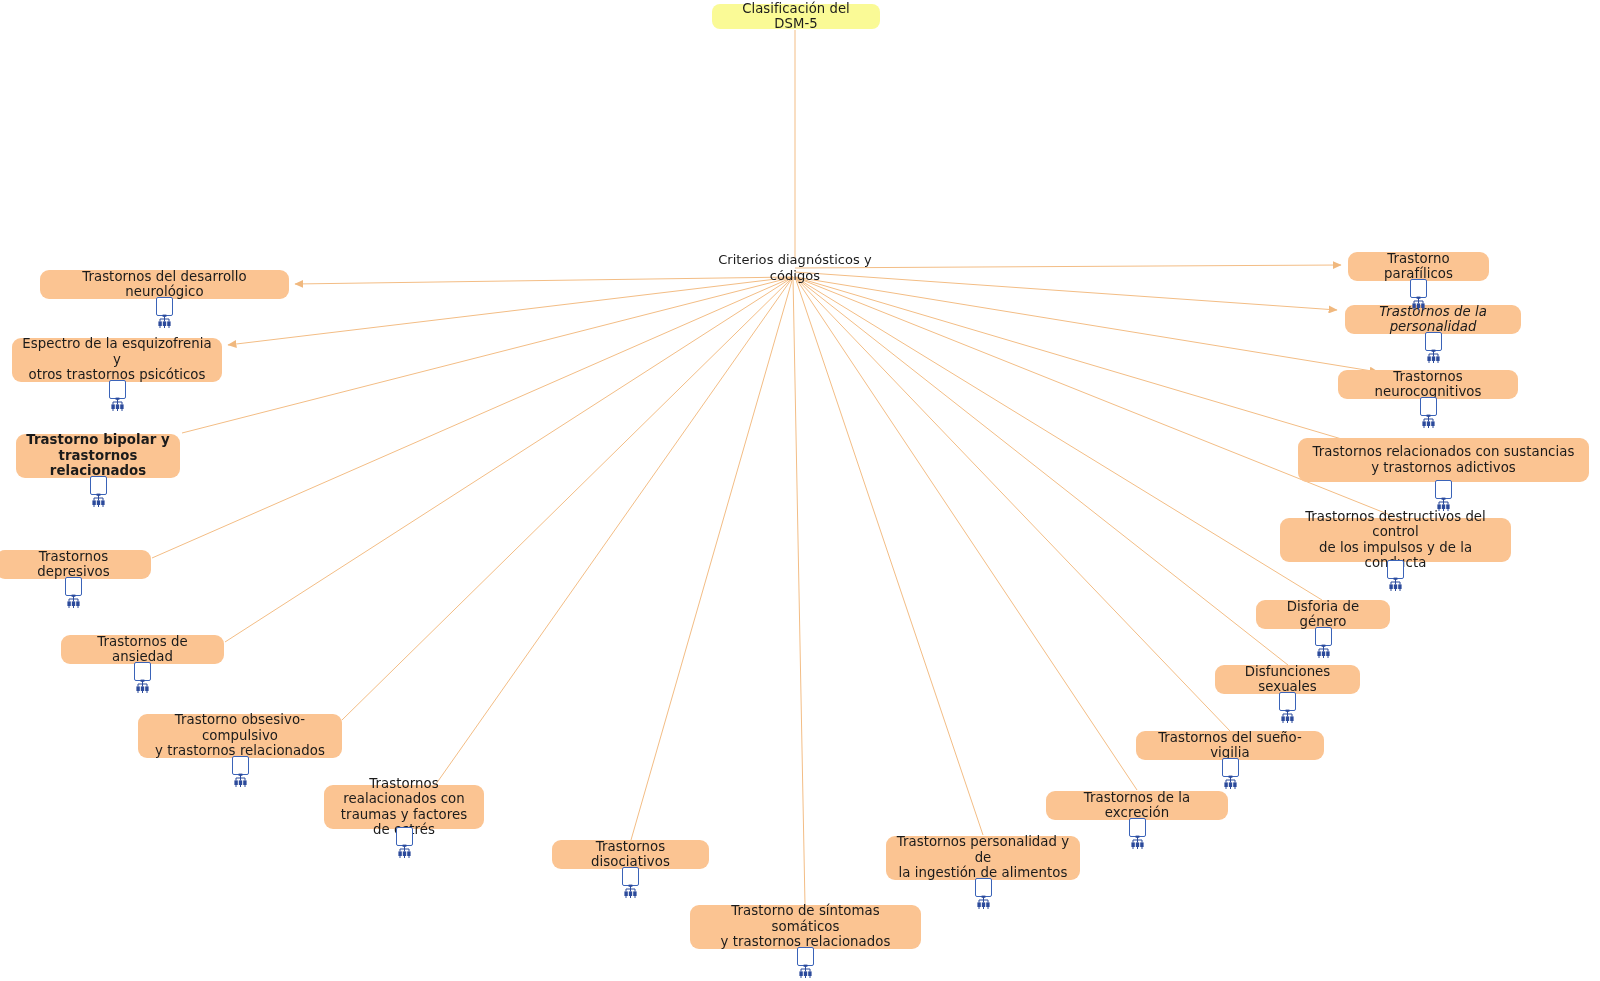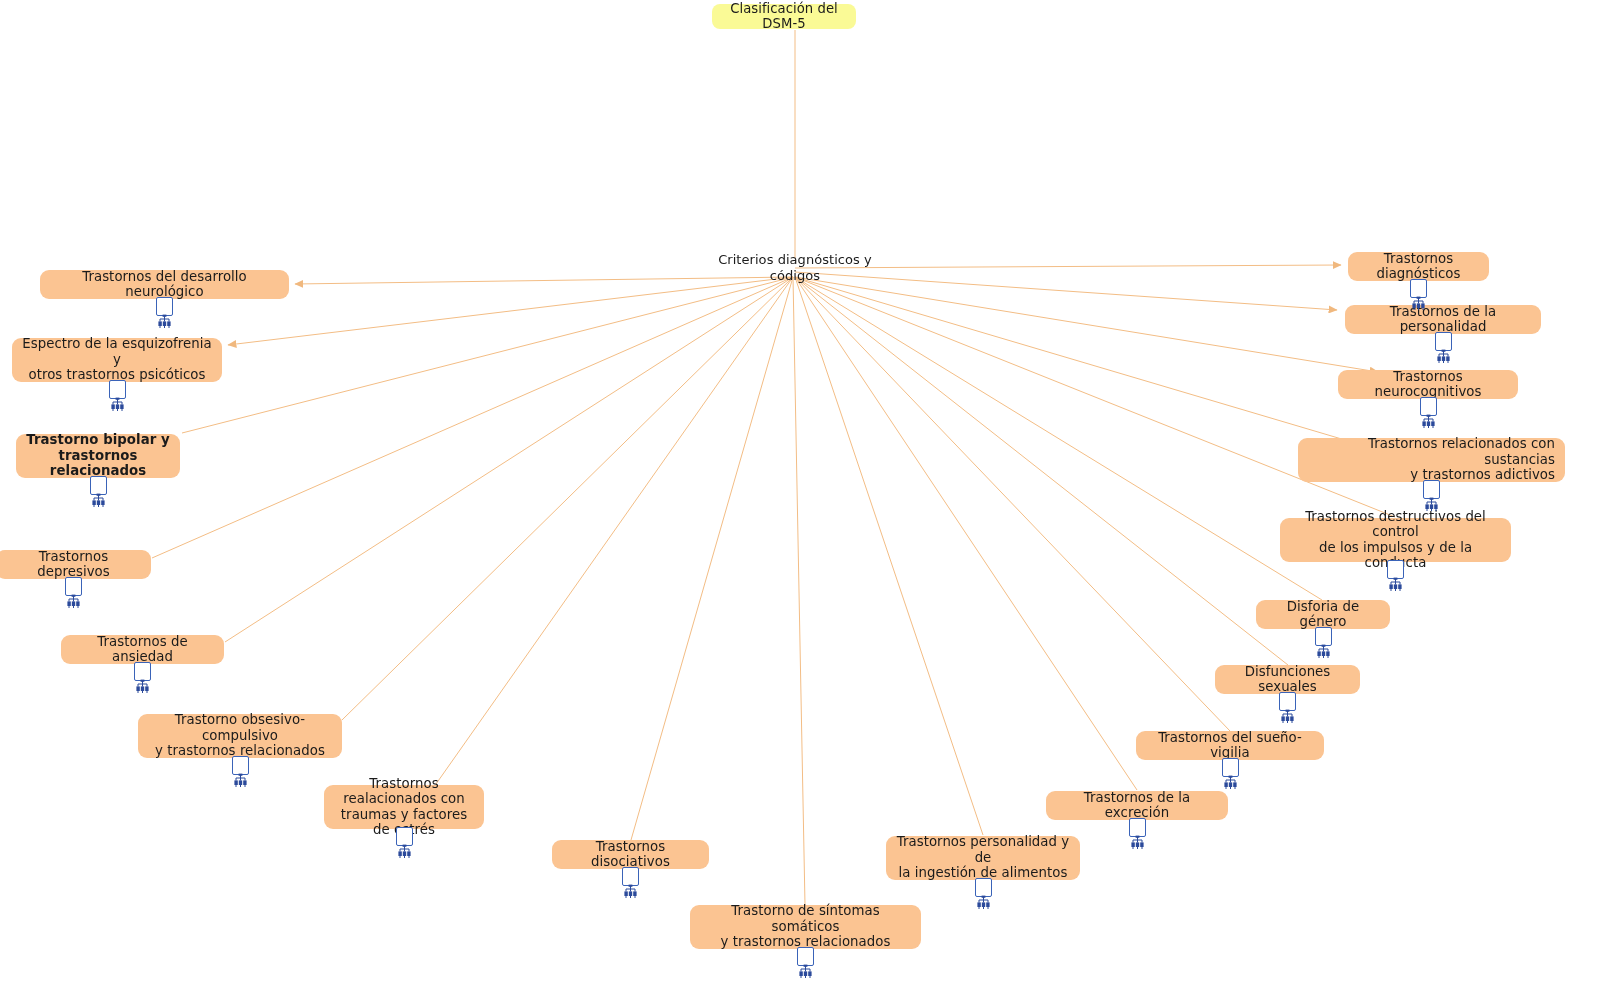--- a/index.html
+++ b/index.html
@@ -89,21 +89,21 @@
       <path d="M795,277 L1288,665"></path>
       <path d="M795,277 L1322,600"></path>
       <path d="M795,277 L1395,517"></path>
       <path d="M795,277 L1345,440"></path>
       <path d="M795,277 L1378,372" marker-end="url(#ah)"></path>
       <path d="M795,272 L1337,310" marker-end="url(#ah)"></path>
       <path d="M795,268 L1341,265" marker-end="url(#ah)"></path>
     </g>
   </svg>
 
-  <div class="node root" style="left:712px;top:4px;width:144px;height:25px;">
+  <div class="node root" style="left:712px;top:4px;width:168px;height:25px;">
     <span class="label">Clasificación del  DSM-5</span>
   </div>
 
   <div class="node hub" style="left:692px;top:257px;width:206px;height:21px;">
     <span class="label">Criterios diagnósticos  y  códigos</span>
   </div>
 
   <div class="node" style="left:12px;top:338px;width:210px;height:44px;">
     <span class="label">Espectro  de  la  esquizofrenia y
 otros  trastornos psicóticos</span>
@@ -359,21 +359,21 @@
           <g fill="#2b4a9b">
             <rect x="5.6" y="0.6" width="3.8" height="2.2"></rect>
             <rect x="1.4" y="7.4" width="3.4" height="4.6"></rect>
             <rect x="5.8" y="7.4" width="3.4" height="4.6"></rect>
             <rect x="10.2" y="7.4" width="3.4" height="4.6"></rect>
           </g>
         </svg>
     </span>
   </div>
 
-  <div class="node" style="left:1298px;top:438px;width:267px;height:44px;text-align:right;">
+  <div class="node" style="left:1298px;top:438px;width:291px;height:44px;">
     <span class="label">Trastornos  relacionados  con  sustancias
 y  trastornos  adictivos</span>
     <span class="treeicon">
       <svg viewBox="0 0 15 17">
           <g stroke="#2b4a9b" stroke-width="1" fill="none">
             <path d="M7.5,2 L7.5,5 M3,5 L12,5 M3,5 L3,7.5 M7.5,5 L7.5,7.5 M12,5 L12,7.5 M3,12 L3,14 M7.5,12 L7.5,14 M12,12 L12,14"></path>
           </g>
           <g fill="#2b4a9b">
             <rect x="5.6" y="0.6" width="3.8" height="2.2"></rect>
             <rect x="1.4" y="7.4" width="3.4" height="4.6"></rect>
@@ -394,39 +394,39 @@
           <g fill="#2b4a9b">
             <rect x="5.6" y="0.6" width="3.8" height="2.2"></rect>
             <rect x="1.4" y="7.4" width="3.4" height="4.6"></rect>
             <rect x="5.8" y="7.4" width="3.4" height="4.6"></rect>
             <rect x="10.2" y="7.4" width="3.4" height="4.6"></rect>
           </g>
         </svg>
     </span>
   </div>
 
-  <div class="node" style="left:1345px;top:305px;width:196px;height:29px;">
+  <div class="node" style="left:1345px;top:305px;width:176px;height:29px;font-style:italic;">
     <span class="label">Trastornos  de la  personalidad</span>
     <span class="treeicon">
       <svg viewBox="0 0 15 17">
           <g stroke="#2b4a9b" stroke-width="1" fill="none">
             <path d="M7.5,2 L7.5,5 M3,5 L12,5 M3,5 L3,7.5 M7.5,5 L7.5,7.5 M12,5 L12,7.5 M3,12 L3,14 M7.5,12 L7.5,14 M12,12 L12,14"></path>
           </g>
           <g fill="#2b4a9b">
             <rect x="5.6" y="0.6" width="3.8" height="2.2"></rect>
             <rect x="1.4" y="7.4" width="3.4" height="4.6"></rect>
             <rect x="5.8" y="7.4" width="3.4" height="4.6"></rect>
             <rect x="10.2" y="7.4" width="3.4" height="4.6"></rect>
           </g>
         </svg>
     </span>
   </div>
 
   <div class="node" style="left:1348px;top:252px;width:141px;height:29px;">
-    <span class="label">Trastornos diagnósticos</span>
+    <span class="label">Trastorno parafílicos</span>
     <span class="treeicon">
       <svg viewBox="0 0 15 17">
           <g stroke="#2b4a9b" stroke-width="1" fill="none">
             <path d="M7.5,2 L7.5,5 M3,5 L12,5 M3,5 L3,7.5 M7.5,5 L7.5,7.5 M12,5 L12,7.5 M3,12 L3,14 M7.5,12 L7.5,14 M12,12 L12,14"></path>
           </g>
           <g fill="#2b4a9b">
             <rect x="5.6" y="0.6" width="3.8" height="2.2"></rect>
             <rect x="1.4" y="7.4" width="3.4" height="4.6"></rect>
             <rect x="5.8" y="7.4" width="3.4" height="4.6"></rect>
             <rect x="10.2" y="7.4" width="3.4" height="4.6"></rect>

